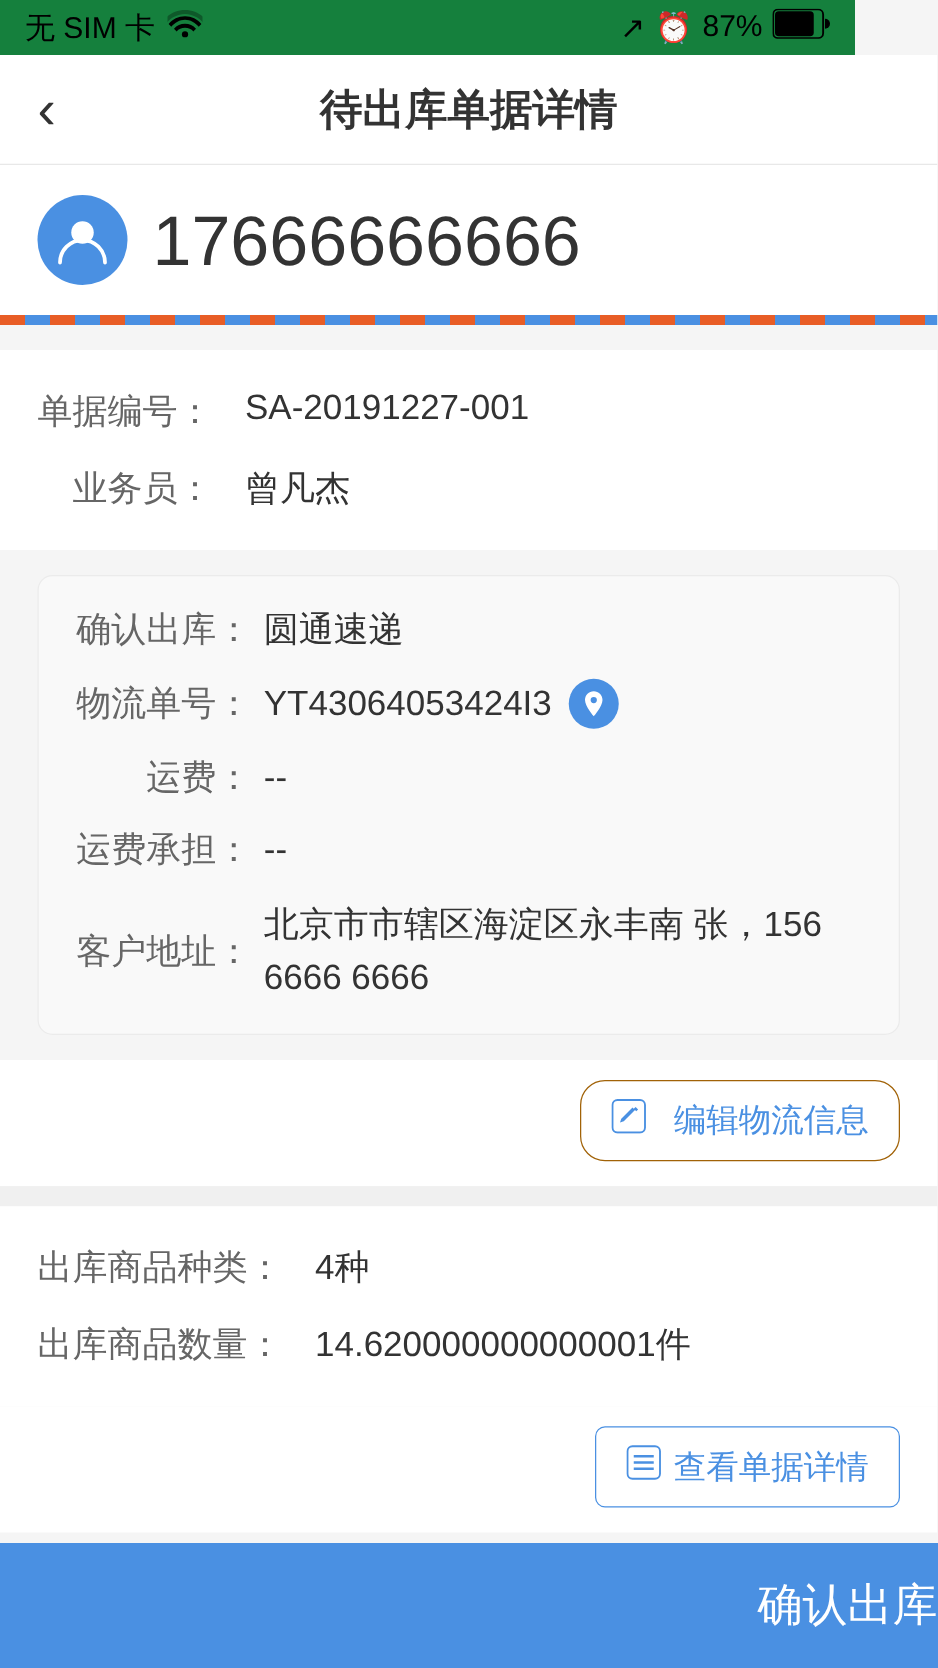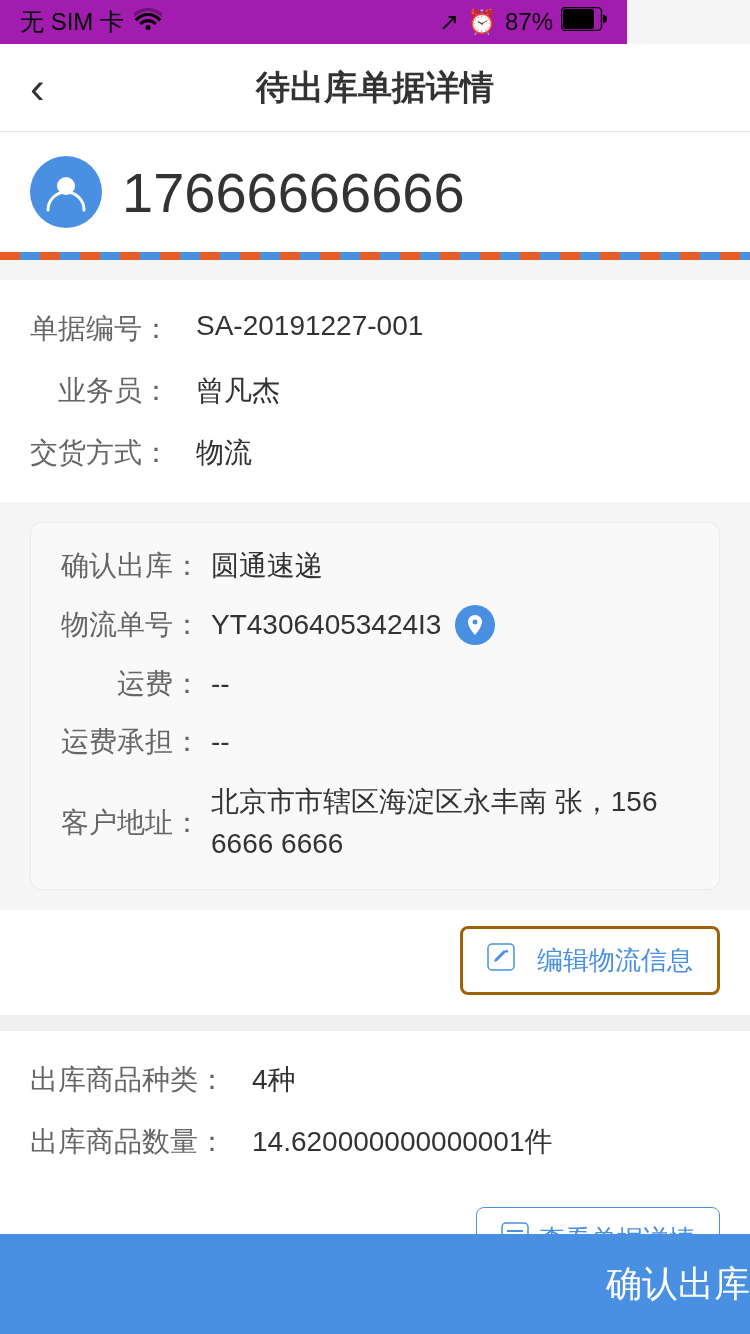--- a/index.html
+++ b/index.html
@@ -8,23 +8,23 @@
       width: 750px;
       min-height: 1334px;
       font-family: -apple-system, "PingFang SC", "Helvetica Neue", Arial, sans-serif;
       background: #f5f5f5;
       font-size: 28px;
       color: #333;
     }
 
     
     .status-bar {
-      width: 627px;
+      width: 684px;
       height: 44px;
-      background: #a21caf;
+      background: #15803d;
       display: flex;
       align-items: center;
       justify-content: space-between;
       padding: 0 20px;
       font-size: 24px;
       color: #000;
       text-align: right;
     }
     .status-bar-left { display: flex; align-items: center; gap: 10px; }
     .status-bar-center { font-size: 28px; font-weight: 500; }
@@ -158,22 +158,22 @@
     .address-text { line-height: 1.5; }
 
     
     .edit-btn-row {
       display: flex;
       justify-content: flex-end;
       padding: 16px 30px 20px;
       background: #fff;
     }
     .edit-btn {
-      border: 3px solid #a16207;
-      border-radius: 8px;
+      border: 1px solid #a16207;
+      border-radius: 20px;
       padding: 14px 24px;
       color: #4a90e2;
       font-size: 26px;
       display: flex;
       align-items: center;
       gap: 22px;
       cursor: pointer;
       background: #fff;
     }
 
@@ -281,24 +281,20 @@
 
 <div class="info-section">
   <div class="info-row">
     <span class="info-label">单据编号：</span>
     <span class="info-value">SA-20191227-001</span>
   </div>
   <div class="info-row">
     <span class="info-label">业务员：</span>
     <span class="info-value">曾凡杰</span>
   </div>
-  <div class="info-row">
-    <span class="info-label">交货方式：</span>
-    <span class="info-value">物流</span>
-  </div>
 </div>
 
 <div class="logistics-card">
   <div class="logistics-row">
     <span class="logistics-label">确认出库：</span>
     <span class="logistics-value">圆通速递</span>
   </div>
   <div class="logistics-row">
     <span class="logistics-label">物流单号：</span>
     <span class="logistics-value">

